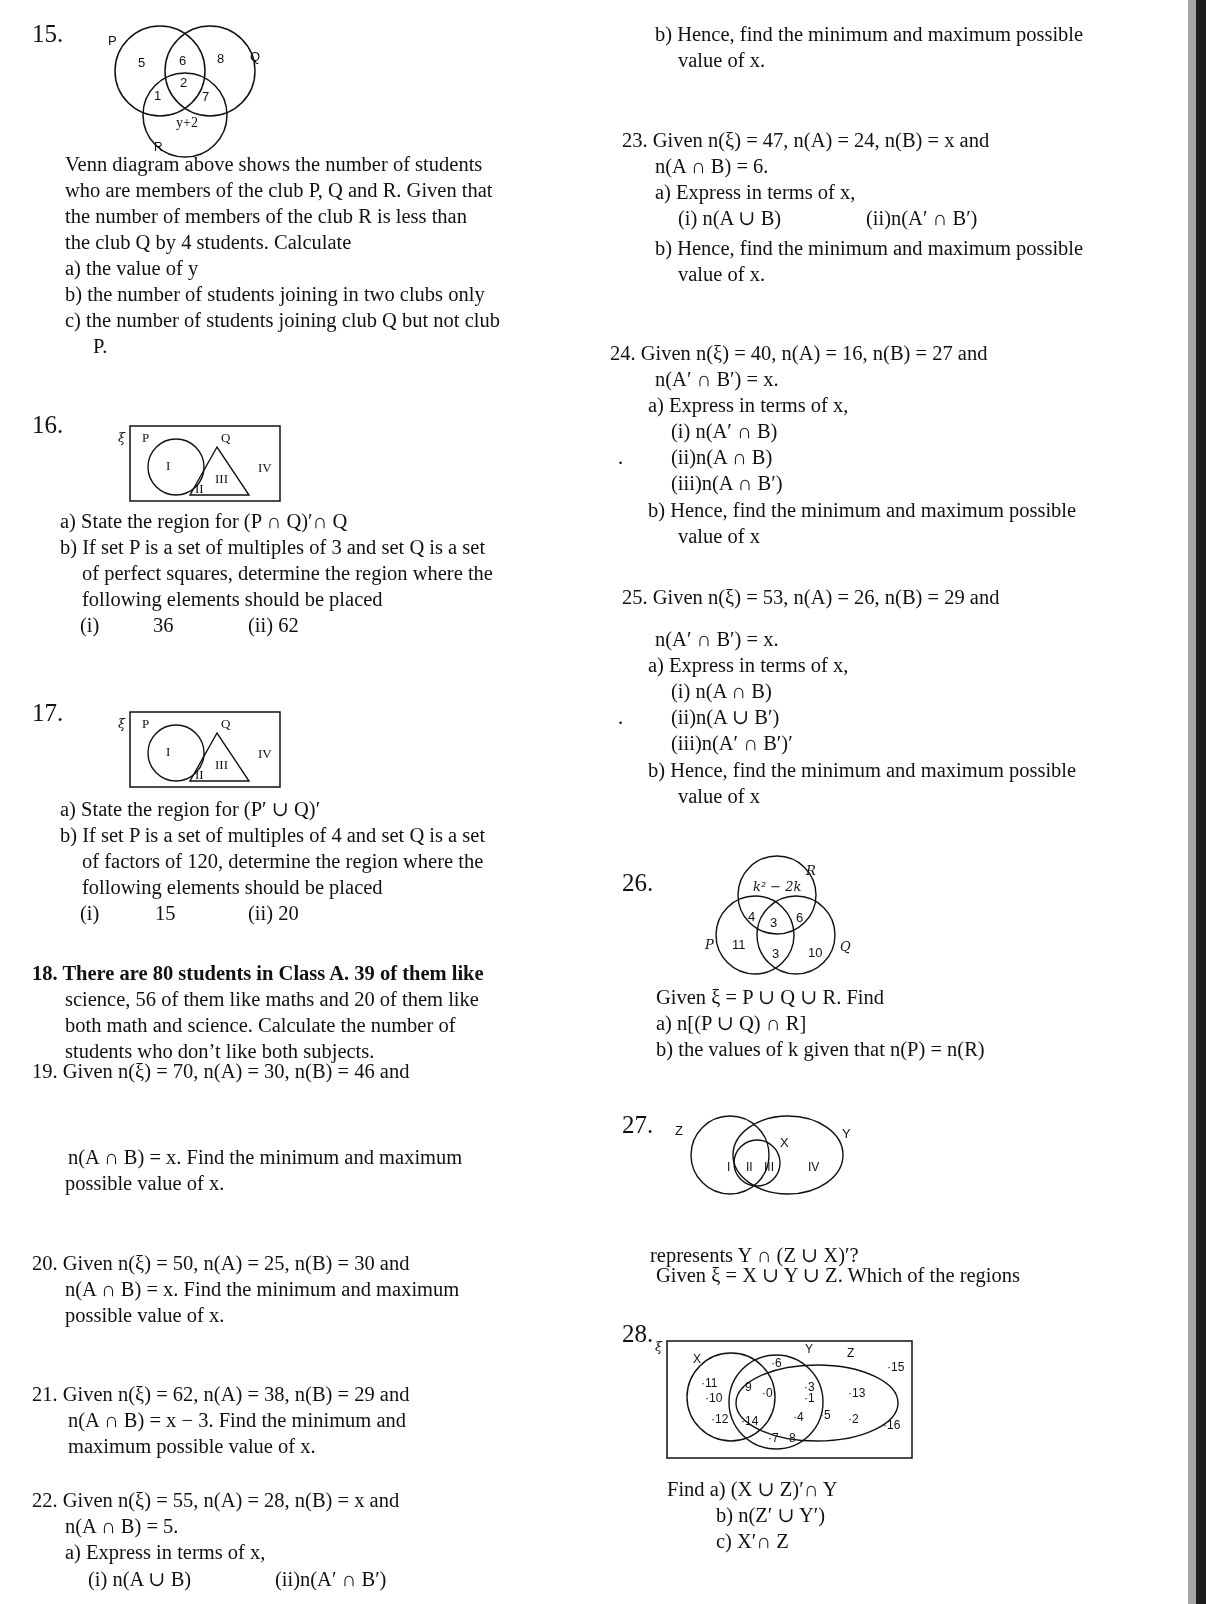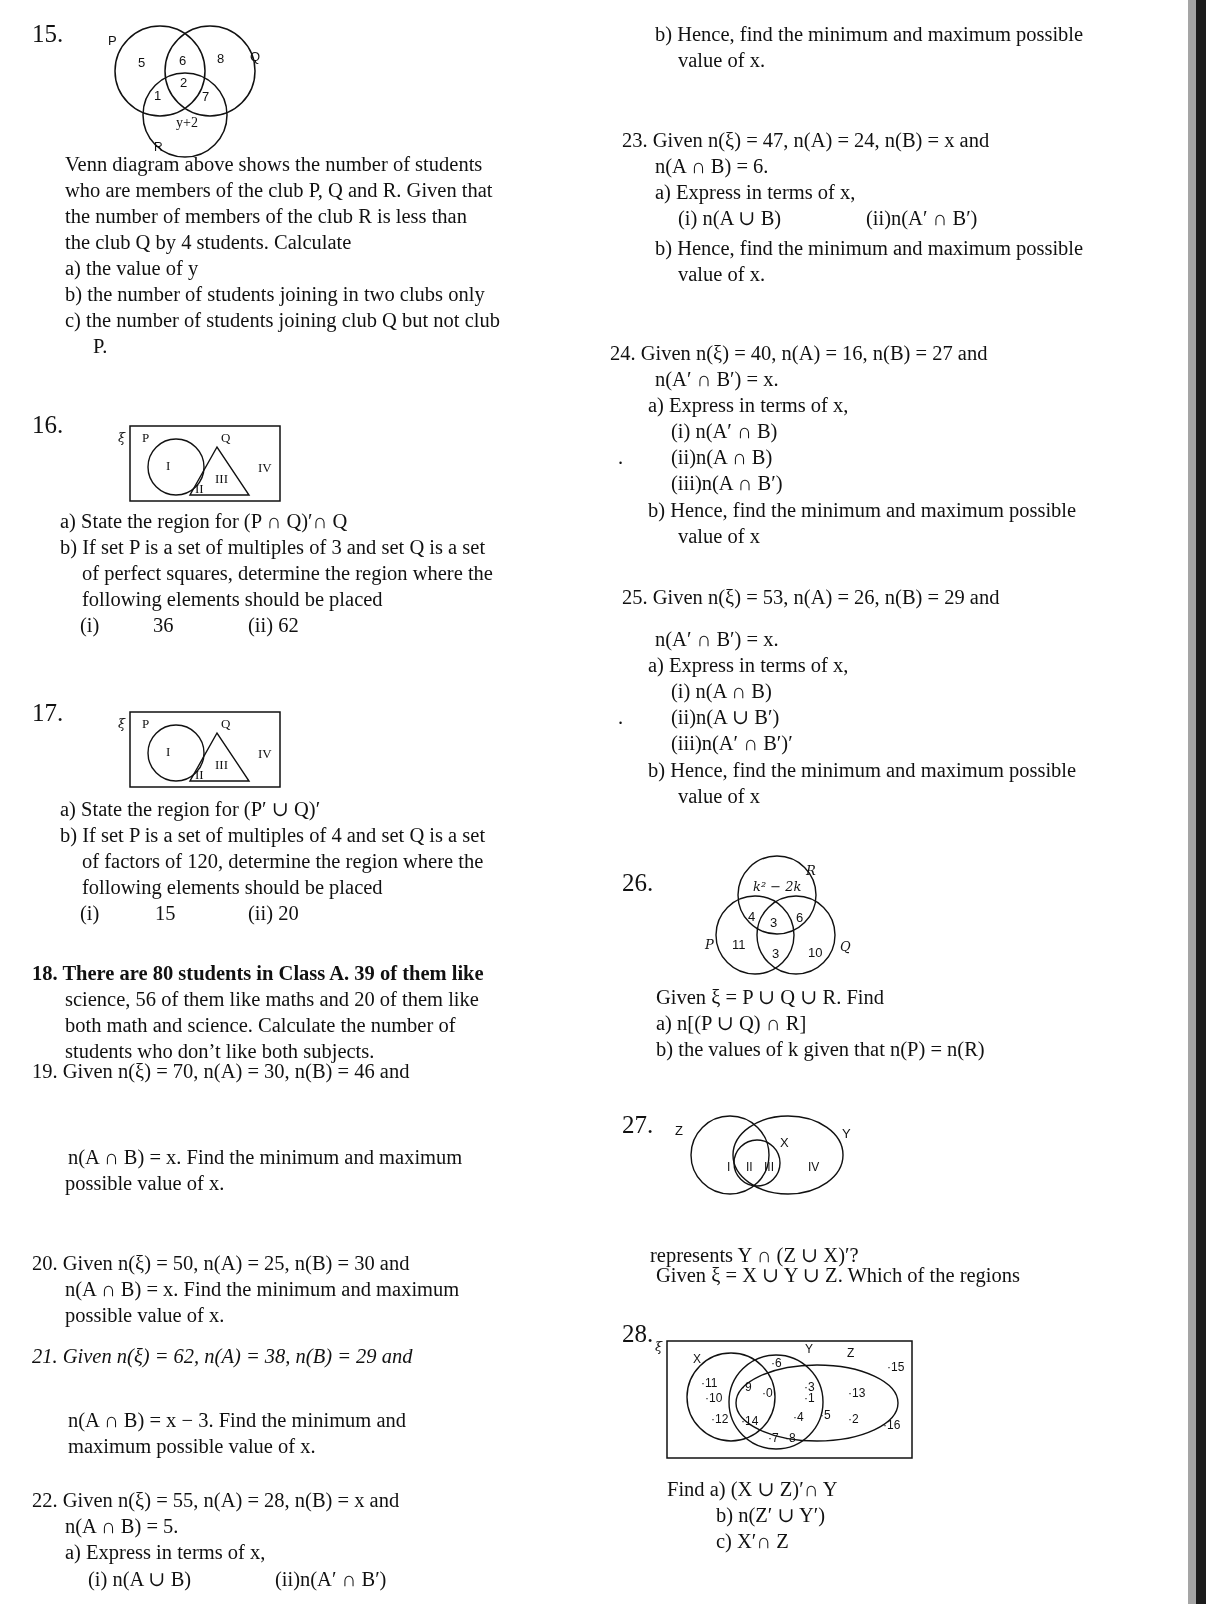--- a/index.html
+++ b/index.html
@@ -93,21 +93,21 @@
 <div class="t" style="left:65px;top:1038px;">students who don’t like both subjects.</div>
 
 <div class="t" style="left:32px;top:1058px;">19. Given n(ξ) = 70,  n(A) = 30,  n(B) = 46  and</div>
 <div class="t" style="left:68px;top:1144px;">n(A ∩ B) = x. Find the minimum and maximum</div>
 <div class="t" style="left:65px;top:1170px;">possible value of x.</div>
 
 <div class="t" style="left:32px;top:1250px;">20.  Given n(ξ) = 50,  n(A) = 25,  n(B) = 30  and</div>
 <div class="t" style="left:65px;top:1276px;">n(A ∩ B) = x. Find the minimum and maximum</div>
 <div class="t" style="left:65px;top:1302px;">possible value of x.</div>
 
-<div class="t" style="left:32px;top:1343px;font-style:italic;">21. Given n(ξ) = 62,  n(A) = 38,  n(B) = 29  and</div>
+<div class="t" style="left:32px;top:1381px;">21. Given n(ξ) = 62,  n(A) = 38,  n(B) = 29  and</div>
 <div class="t" style="left:68px;top:1407px;">n(A ∩ B) = x − 3. Find the minimum and</div>
 <div class="t" style="left:68px;top:1433px;">maximum possible value of x.</div>
 
 <div class="t" style="left:32px;top:1487px;">22. Given n(ξ) = 55,  n(A) = 28,  n(B) = x  and</div>
 <div class="t" style="left:65px;top:1513px;">n(A ∩ B) = 5.</div>
 <div class="t" style="left:65px;top:1539px;">a) Express in terms of x,</div>
 <div class="t" style="left:88px;top:1566px;">(i) n(A ∪ B)</div>
 <div class="t" style="left:275px;top:1566px;">(ii)n(A′ ∩ B′)</div>
 
 <div class="t" style="left:655px;top:21px;">b) Hence, find the minimum and maximum possible</div>

